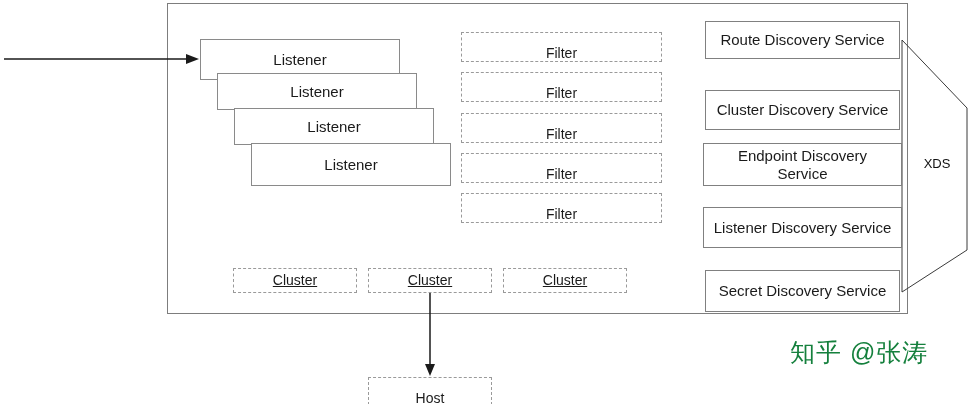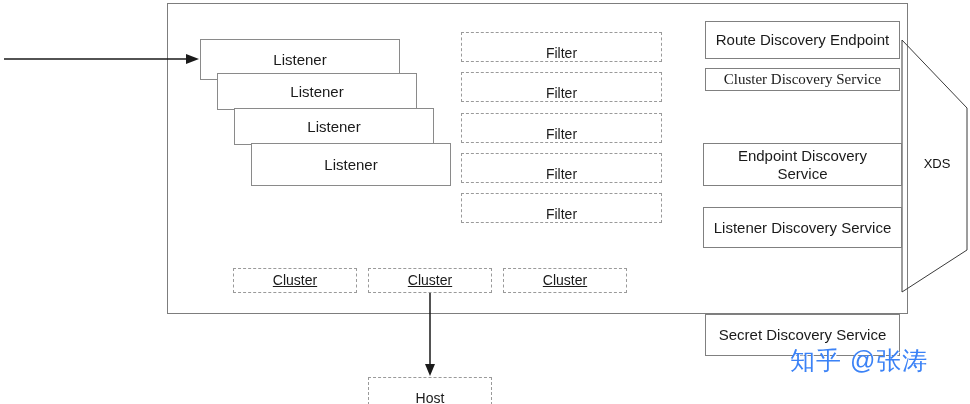--- a/index.html
+++ b/index.html
@@ -25,29 +25,29 @@
   .l2{left:217px;top:73px;height:37px;}
   .l3{left:234px;top:108px;height:37px;}
   .l4{left:251px;top:143px;height:43px;}
   .filter{left:461px;width:201px;height:30px;font-size:14px;align-items:flex-end;}
   .f1{top:32px;} .f2{top:72px;} .f3{top:113px;} .f4{top:153px;} .f5{top:193px;}
   .cluster{top:268px;width:124px;height:25px;font-size:14px;text-decoration:underline;}
   .c1{left:233px;} .c2{left:368px;} .c3{left:503px;}
   .host{left:368px;top:377px;width:124px;height:43px;font-size:14px;}
   .disc{left:705px;width:195px;font-size:15px;border:1px solid #808080;}
   .d1{top:21px;height:38px;}
-  .d2{top:68px;height:23px;font-family:Liberation Serif, serif;}
+  .d2{top:90px;height:40px;}
   .d3{left:703px;width:199px;top:143px;height:43px;}
   .d4{left:703px;width:199px;top:207px;height:41px;}
-  .d5{top:270px;height:42px;margin-top:44px;}
+  .d5{top:270px;height:42px;}
   .wrap-narrow{display:inline-block;width:160px;}
   .xds-label{left:913px;top:156px;width:48px;text-align:center;font-size:13px;color:#111;}
   .watermark{
-    left:790px;top:344px;width:175px;font-size:25px;letter-spacing:1px;
-    color:#3b82f6;text-shadow:1px 1px 0 #ffffff;white-space:nowrap;
+    left:790px;top:336px;width:175px;font-size:25px;letter-spacing:1px;
+    color:#15803d;text-shadow:1px 1px 0 #ffffff;white-space:nowrap;
   }
 </style>
 </head>
 <body>
 
 <div class="stage">
 
   <div class="abs envoy-container"></div>
 
   <svg class="abs lines" viewBox="0 0 970 404" xmlns="http://www.w3.org/2000/svg">
@@ -99,21 +99,21 @@
   </div>
   <div class="abs box dashed cluster c3">
     <span>Cluster</span>
   </div>
 
   <div class="abs box dashed host">
     <span>Host</span>
   </div>
 
   <div class="abs box disc d1">
-    <span>Route Discovery Endpoint</span>
+    <span>Route Discovery Service</span>
   </div>
   <div class="abs box disc d2">
     <span>Cluster Discovery Service</span>
   </div>
   <div class="abs box disc d4">
     <span>Listener Discovery Service</span>
   </div>
   <div class="abs box disc d3">
     <span class="wrap-narrow">Endpoint Discovery Service</span>
   </div>

